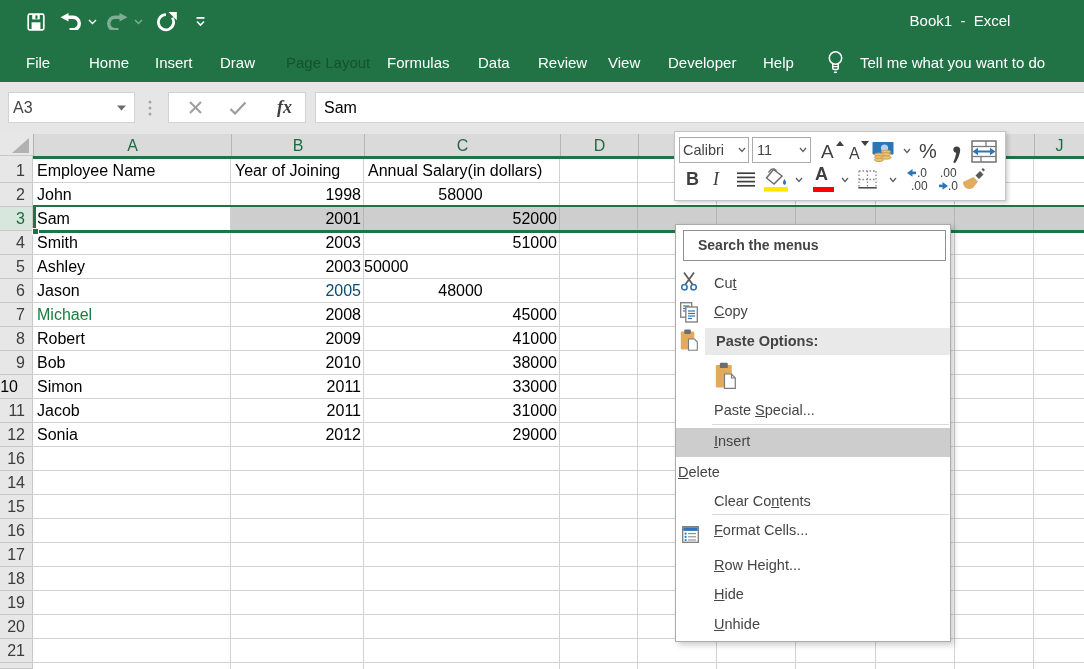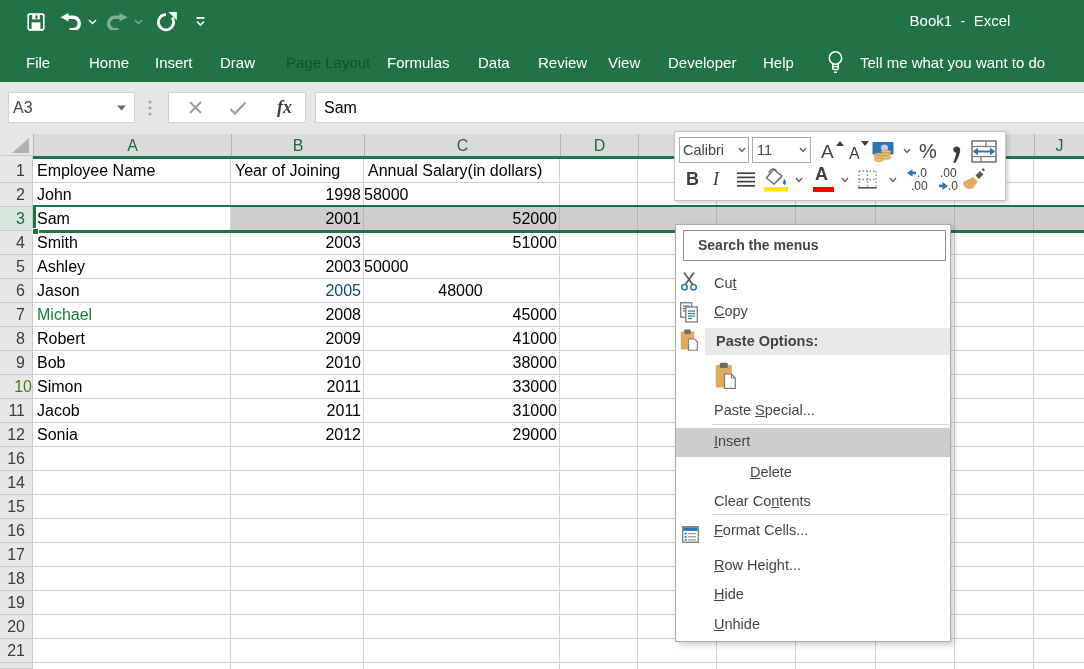--- a/index.html
+++ b/index.html
@@ -127,39 +127,39 @@
 <div class="ab" style="left:0;top:155px;width:33px;height:1px;background:#c9c9c9"></div>
 <div class="ab" style="left:0;top:158.5px;width:32px;height:24.0px;background:#e7e7e7;border-bottom:1px solid #c9c9c9;color:#3c3c3c;font-size:16px;text-align:right;padding-right:7px;line-height:23px">1</div>
 <div class="ab" style="left:0;top:182.5px;width:32px;height:24.0px;background:#e7e7e7;border-bottom:1px solid #c9c9c9;color:#3c3c3c;font-size:16px;text-align:right;padding-right:7px;line-height:23px">2</div>
 <div class="ab" style="left:0;top:206.5px;width:32px;height:24.0px;background:#d7e7dd;border-bottom:1px solid #c9c9c9;color:#1e6b42;font-size:16px;text-align:right;padding-right:7px;line-height:23px">3</div>
 <div class="ab" style="left:0;top:230.5px;width:32px;height:24.0px;background:#e7e7e7;border-bottom:1px solid #c9c9c9;color:#3c3c3c;font-size:16px;text-align:right;padding-right:7px;line-height:23px">4</div>
 <div class="ab" style="left:0;top:254.5px;width:32px;height:24.0px;background:#e7e7e7;border-bottom:1px solid #c9c9c9;color:#3c3c3c;font-size:16px;text-align:right;padding-right:7px;line-height:23px">5</div>
 <div class="ab" style="left:0;top:278.5px;width:32px;height:24.0px;background:#e7e7e7;border-bottom:1px solid #c9c9c9;color:#3c3c3c;font-size:16px;text-align:right;padding-right:7px;line-height:23px">6</div>
 <div class="ab" style="left:0;top:302.5px;width:32px;height:24.0px;background:#e7e7e7;border-bottom:1px solid #c9c9c9;color:#3c3c3c;font-size:16px;text-align:right;padding-right:7px;line-height:23px">7</div>
 <div class="ab" style="left:0;top:326.5px;width:32px;height:24.0px;background:#e7e7e7;border-bottom:1px solid #c9c9c9;color:#3c3c3c;font-size:16px;text-align:right;padding-right:7px;line-height:23px">8</div>
 <div class="ab" style="left:0;top:350.5px;width:32px;height:24.0px;background:#e7e7e7;border-bottom:1px solid #c9c9c9;color:#3c3c3c;font-size:16px;text-align:right;padding-right:7px;line-height:23px">9</div>
-<div class="ab" style="left:0;top:374.5px;width:32px;height:24.0px;background:#e7e7e7;border-bottom:1px solid #c9c9c9;color:#4d7c0f;font-size:16px;text-align:right;padding-right:0;line-height:23px">10</div>
+<div class="ab" style="left:0;top:374.5px;width:32px;height:24.0px;background:#e7e7e7;border-bottom:1px solid #c9c9c9;color:#000000;font-size:16px;text-align:right;padding-right:14px;line-height:23px">10</div>
 <div class="ab" style="left:0;top:398.5px;width:32px;height:24.0px;background:#e7e7e7;border-bottom:1px solid #c9c9c9;color:#3c3c3c;font-size:16px;text-align:right;padding-right:7px;line-height:23px">11</div>
 <div class="ab" style="left:0;top:422.5px;width:32px;height:24.0px;background:#e7e7e7;border-bottom:1px solid #c9c9c9;color:#3c3c3c;font-size:16px;text-align:right;padding-right:7px;line-height:23px">12</div>
 <div class="ab" style="left:0;top:446.5px;width:32px;height:24.0px;background:#e7e7e7;border-bottom:1px solid #c9c9c9;color:#3c3c3c;font-size:16px;text-align:right;padding-right:7px;line-height:23px">16</div>
 <div class="ab" style="left:0;top:470.5px;width:32px;height:24.0px;background:#e7e7e7;border-bottom:1px solid #c9c9c9;color:#3c3c3c;font-size:16px;text-align:right;padding-right:7px;line-height:23px">14</div>
 <div class="ab" style="left:0;top:494.5px;width:32px;height:24.0px;background:#e7e7e7;border-bottom:1px solid #c9c9c9;color:#3c3c3c;font-size:16px;text-align:right;padding-right:7px;line-height:23px">15</div>
 <div class="ab" style="left:0;top:518.5px;width:32px;height:24.0px;background:#e7e7e7;border-bottom:1px solid #c9c9c9;color:#3c3c3c;font-size:16px;text-align:right;padding-right:7px;line-height:23px">16</div>
 <div class="ab" style="left:0;top:542.5px;width:32px;height:24.0px;background:#e7e7e7;border-bottom:1px solid #c9c9c9;color:#3c3c3c;font-size:16px;text-align:right;padding-right:7px;line-height:23px">17</div>
 <div class="ab" style="left:0;top:566.5px;width:32px;height:24.0px;background:#e7e7e7;border-bottom:1px solid #c9c9c9;color:#3c3c3c;font-size:16px;text-align:right;padding-right:7px;line-height:23px">18</div>
 <div class="ab" style="left:0;top:590.5px;width:32px;height:24.0px;background:#e7e7e7;border-bottom:1px solid #c9c9c9;color:#3c3c3c;font-size:16px;text-align:right;padding-right:7px;line-height:23px">19</div>
 <div class="ab" style="left:0;top:614.5px;width:32px;height:24.0px;background:#e7e7e7;border-bottom:1px solid #c9c9c9;color:#3c3c3c;font-size:16px;text-align:right;padding-right:7px;line-height:23px">20</div>
 <div class="ab" style="left:0;top:638.5px;width:32px;height:24.0px;background:#e7e7e7;border-bottom:1px solid #c9c9c9;color:#3c3c3c;font-size:16px;text-align:right;padding-right:7px;line-height:23px">21</div>
 <div class="ab" style="left:0;top:662.5px;width:32px;height:6.5px;background:#e7e7e7;border-bottom:1px solid #c9c9c9;color:#3c3c3c;font-size:16px;text-align:right;padding-right:7px;line-height:6px"></div>
 <div class="ab" style="left:37px;top:161.7px;font-size:16px;color:#000">Employee Name</div>
 <div class="ab" style="left:235px;top:161.7px;font-size:16px;color:#000">Year of Joining</div>
 <div class="ab" style="left:368px;top:161.7px;font-size:16px;color:#000">Annual Salary(in dollars)</div>
 <div class="ab" style="left:37px;top:185.7px;font-size:16px;color:#000">John</div>
 <div class="ab" style="left:231px;top:185.7px;width:130px;text-align:right;font-size:16px;color:#000">1998</div>
-<div class="ab" style="left:364px;top:185.7px;width:193px;text-align:left;font-size:16px;color:#000">58000</div>
+<div class="ab" style="left:364px;top:185.7px;width:193px;text-align:center;font-size:16px;color:#000">58000</div>
 <div class="ab" style="left:37px;top:209.7px;font-size:16px;color:#000">Sam</div>
 <div class="ab" style="left:231px;top:209.7px;width:130px;text-align:right;font-size:16px;color:#000">2001</div>
 <div class="ab" style="left:364px;top:209.7px;width:193px;text-align:right;font-size:16px;color:#000">52000</div>
 <div class="ab" style="left:37px;top:233.7px;font-size:16px;color:#000">Smith</div>
 <div class="ab" style="left:231px;top:233.7px;width:130px;text-align:right;font-size:16px;color:#000">2003</div>
 <div class="ab" style="left:364px;top:233.7px;width:193px;text-align:right;font-size:16px;color:#000">51000</div>
 <div class="ab" style="left:37px;top:257.7px;font-size:16px;color:#000">Ashley</div>
 <div class="ab" style="left:231px;top:257.7px;width:130px;text-align:right;font-size:16px;color:#000">2003</div>
 <div class="ab" style="left:364px;top:257.7px;width:193px;text-align:left;font-size:16px;color:#000">50000</div>
 <div class="ab" style="left:37px;top:281.7px;font-size:16px;color:#000">Jason</div>
@@ -303,21 +303,21 @@
 <div class="ab" style="left:698px;top:237px;font-size:14px;font-weight:bold;color:#444">Search the menus</div>
 <div class="ab" style="left:705px;top:327.5px;width:245px;height:27px;background:#e9e9e9"></div>
 <div class="ab" style="left:676px;top:428px;width:274px;height:29px;background:#cdcdcd"></div>
 <div class="ab" style="left:712px;top:424px;width:237px;height:1px;background:#d9d9d9"></div>
 <div class="ab" style="left:712px;top:514px;width:237px;height:1px;background:#d9d9d9"></div>
 <div class="ab" style="left:714px;top:274.5px;font-size:14.5px;color:#444">Cu<span style="text-decoration:underline">t</span></div>
 <div class="ab" style="left:714px;top:303.2px;font-size:14.5px;color:#444"><span style="text-decoration:underline">C</span>opy</div>
 <div class="ab" style="left:716px;top:333.4px;font-size:14.5px;font-weight:bold;color:#444">Paste Options:</div>
 <div class="ab" style="left:714px;top:401.7px;font-size:14.5px;color:#444">Paste <span style="text-decoration:underline">S</span>pecial...</div>
 <div class="ab" style="left:714px;top:433.4px;font-size:14.5px;color:#444"><span style="text-decoration:underline">I</span>nsert</div>
-<div class="ab" style="left:750px;top:463.9px;font-size:14.5px;color:#444"><span style="text-decoration:underline">D</span>elete</div>
+<div class="ab" style="left:678px;top:463.9px;font-size:14.5px;color:#444"><span style="text-decoration:underline">D</span>elete</div>
 <div class="ab" style="left:714px;top:493.4px;font-size:14.5px;color:#444">Clear Co<span style="text-decoration:underline">n</span>tents</div>
 <div class="ab" style="left:714px;top:521.7px;font-size:14.5px;color:#444"><span style="text-decoration:underline">F</span>ormat Cells...</div>
 <div class="ab" style="left:714px;top:557.1px;font-size:14.5px;color:#444"><span style="text-decoration:underline">R</span>ow Height...</div>
 <div class="ab" style="left:714px;top:585.8px;font-size:14.5px;color:#444"><span style="text-decoration:underline">H</span>ide</div>
 <div class="ab" style="left:714px;top:616.0px;font-size:14.5px;color:#444"><span style="text-decoration:underline">U</span>nhide</div>
 <svg class="ab" style="left:681px;top:272px" width="16" height="19" viewBox="0 0 16 19">
 <line x1="3" y1="0.5" x2="11.6" y2="12.6" stroke="#5a5a5a" stroke-width="1.7"></line>
 <line x1="13" y1="0.5" x2="4.4" y2="12.6" stroke="#5a5a5a" stroke-width="1.7"></line>
 <circle cx="3.4" cy="15.2" r="2.7" fill="none" stroke="#2e75b6" stroke-width="1.6"></circle>
 <circle cx="12.6" cy="15.2" r="2.7" fill="none" stroke="#2e75b6" stroke-width="1.6"></circle>

